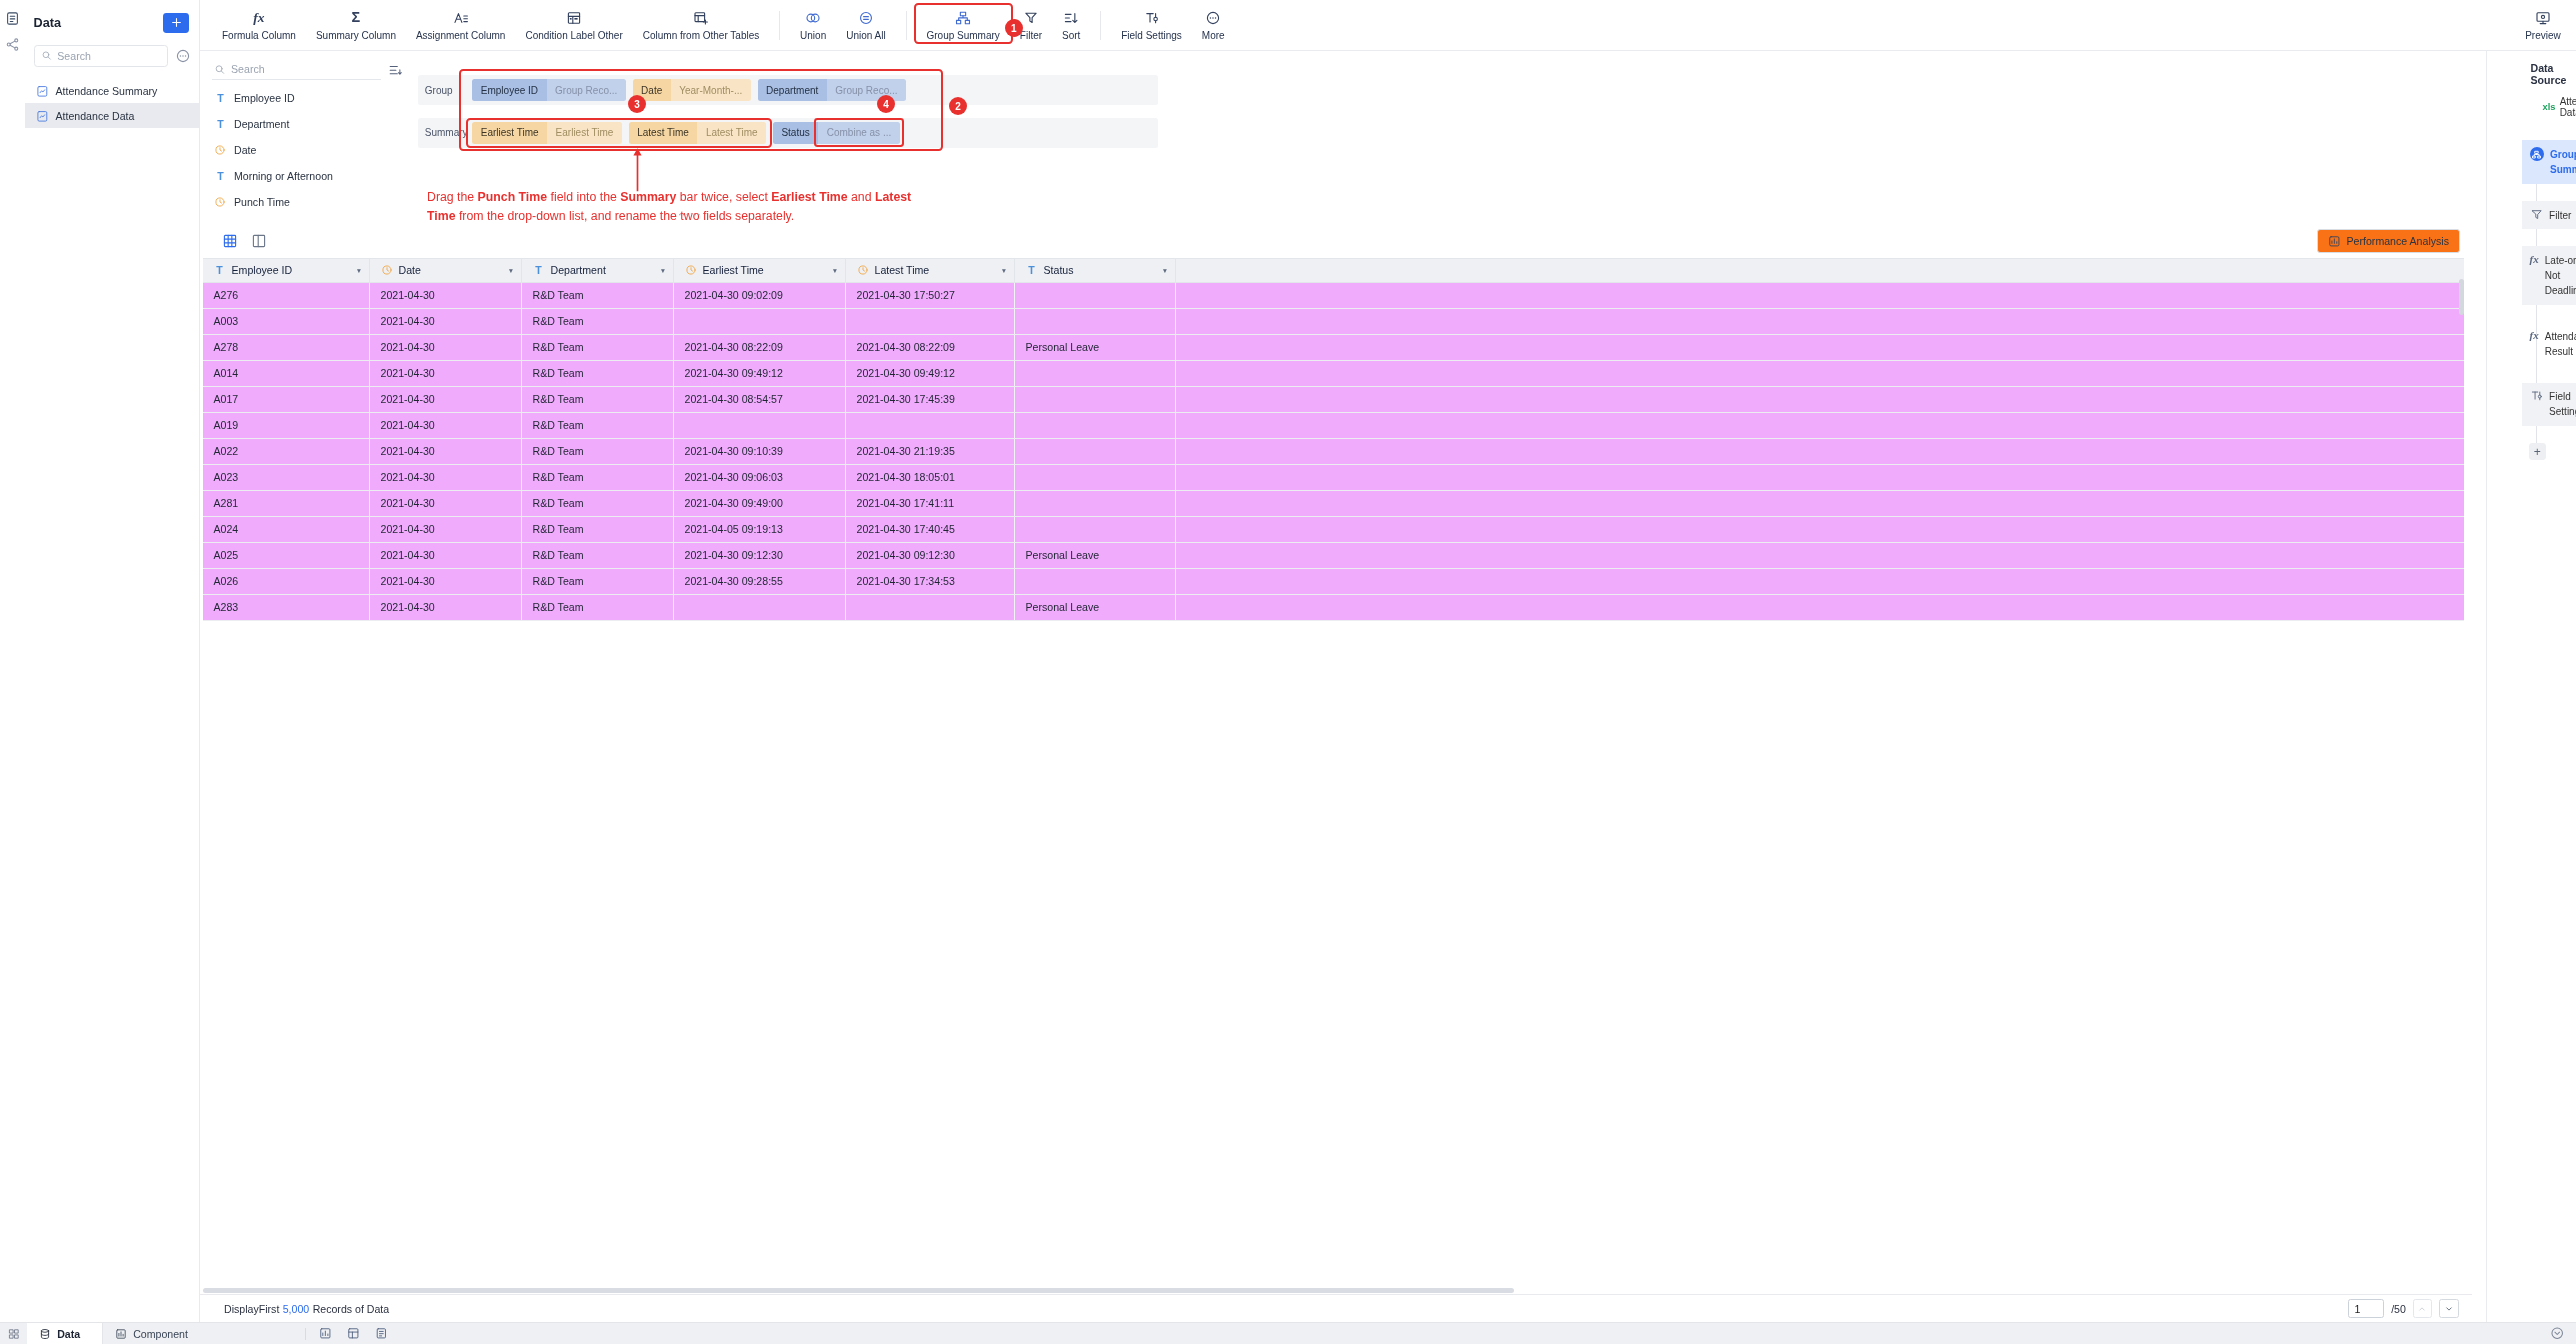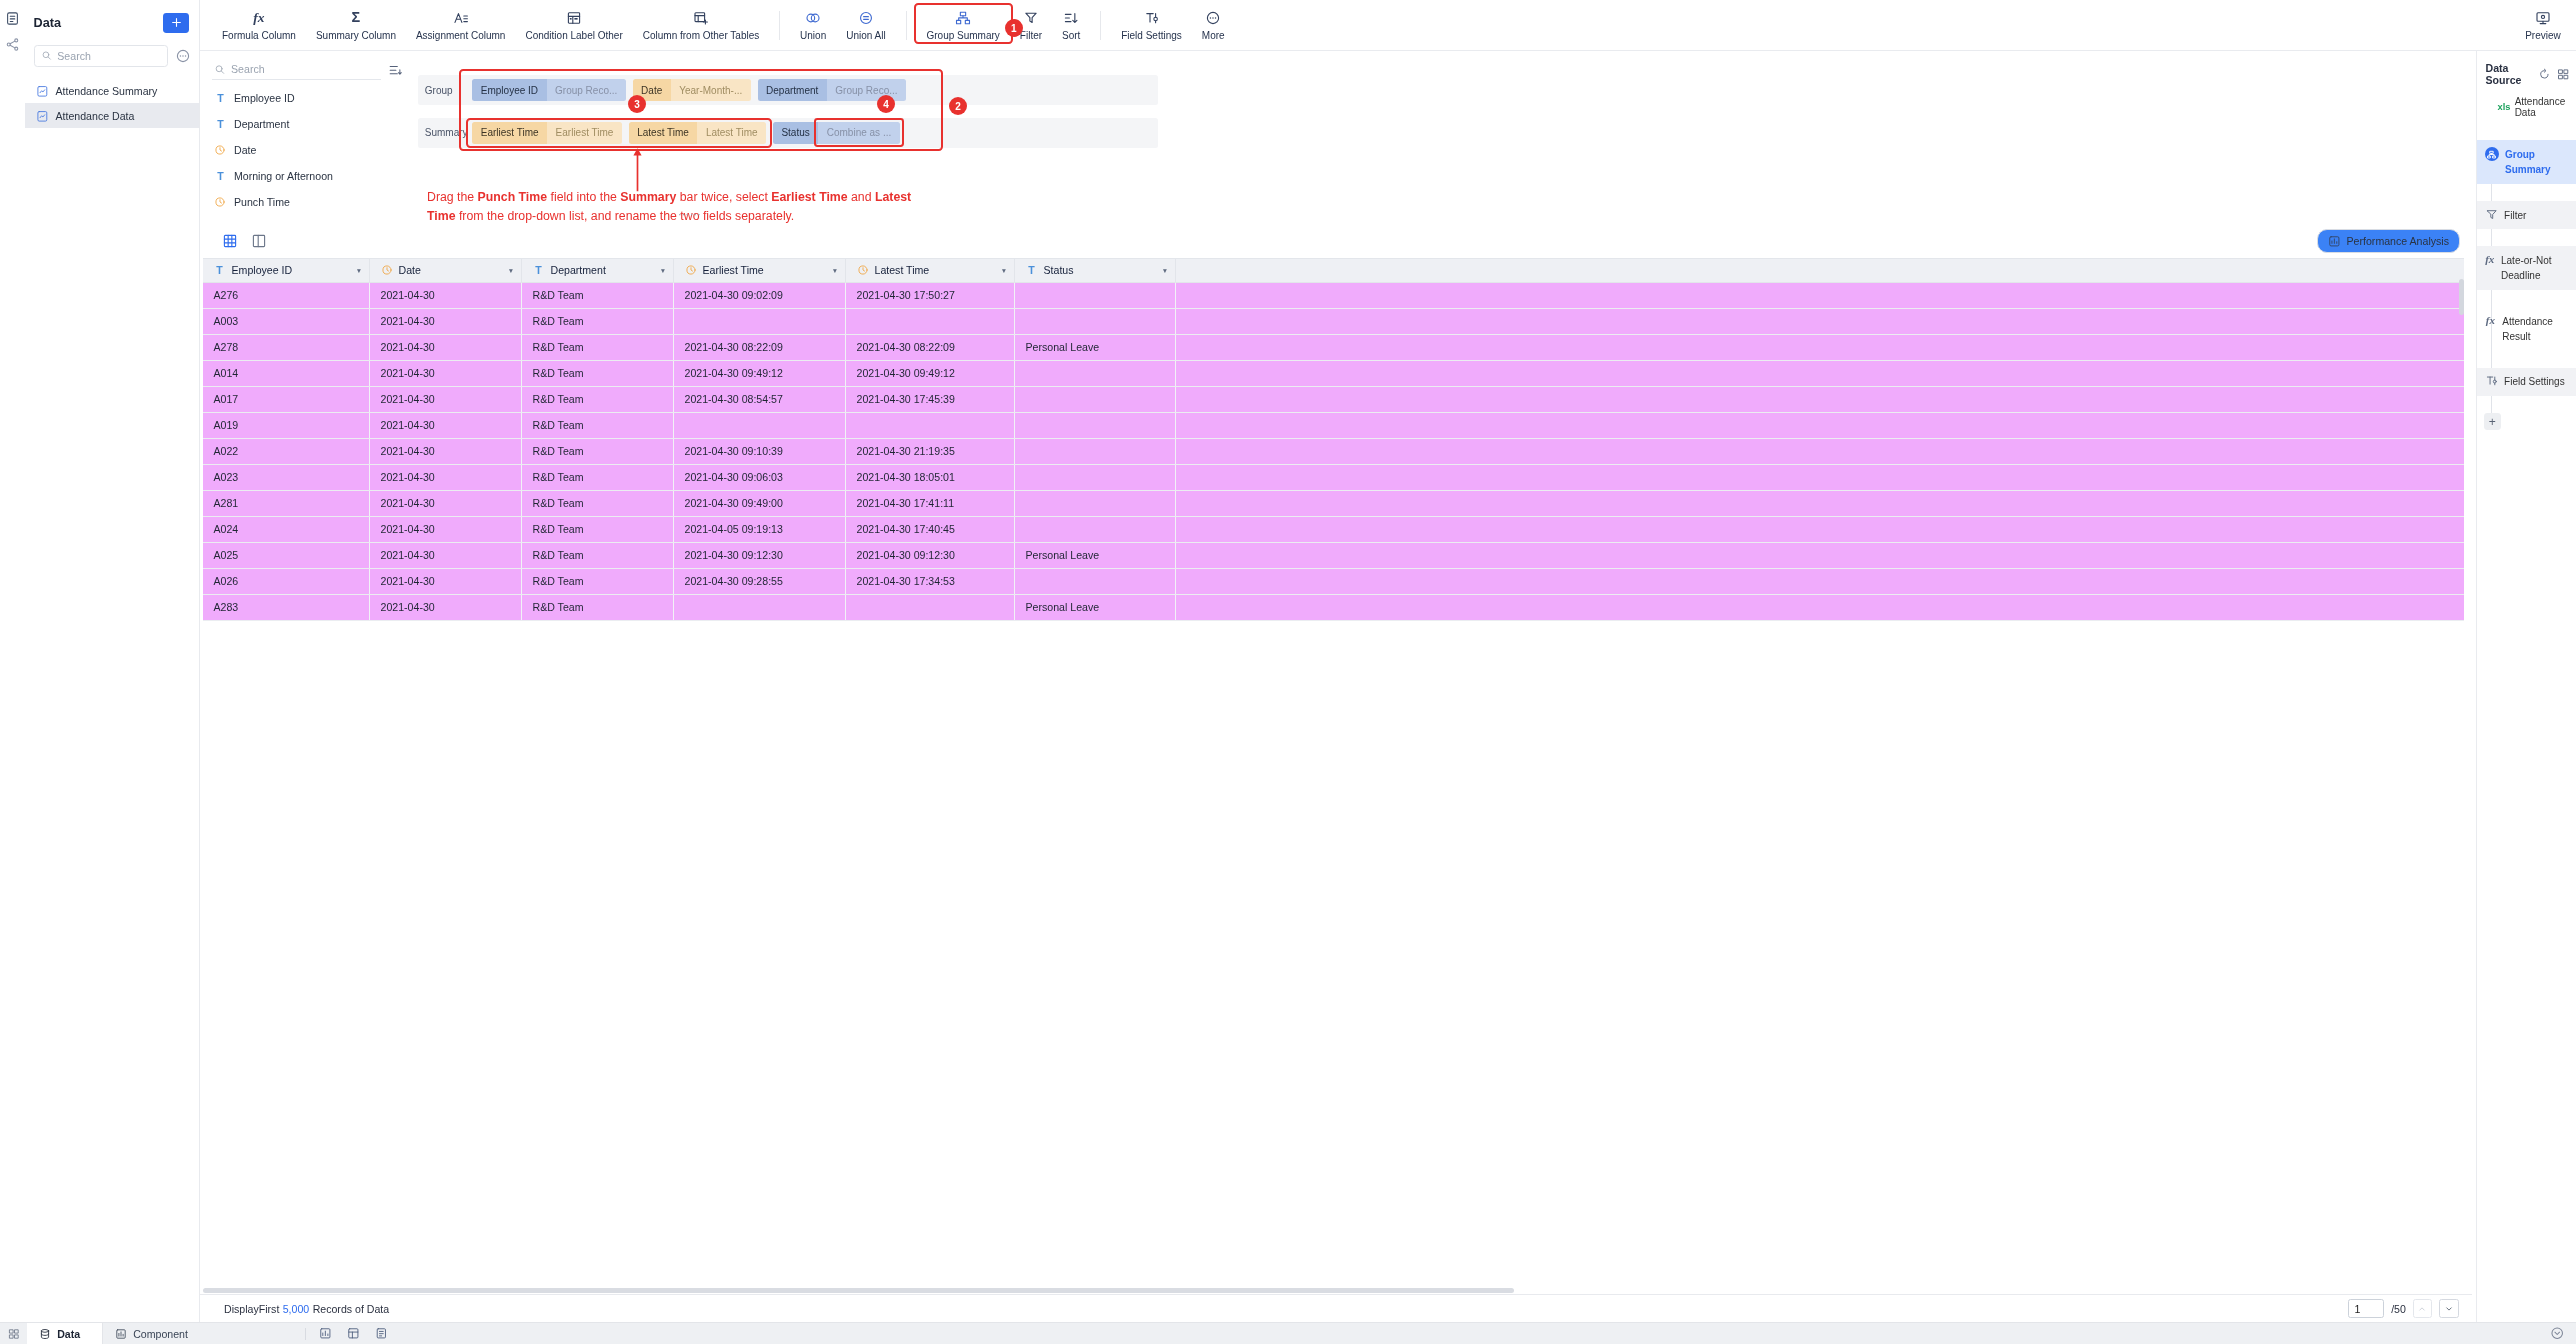--- a/index.html
+++ b/index.html
@@ -51,22 +51,22 @@
   .tb-sep { width:0.8px; height:29px; background:#e6e8ec; flex:0 0 0.8px; }
   .tb-item.highlight { position:relative; }
   .tb-item.highlight::before { content:''; position:absolute; left:-12.7px; right:-12.7px; top:-6.8px; bottom:-3.4px;
              border:2.5px solid #e8312e; border-radius:4.2px; pointer-events:none; }
   .tb-preview { margin-left:auto; margin-right:6.8px; }
   .badge { position:absolute; width:18px; height:18px; border-radius:50%; background:#e8312e; color:#fff;
            font-size:10px; font-weight:bold; display:flex; align-items:center; justify-content:center; z-index:5; }
   .badge-1 { right:-23px; top:10px; }
 
   
-  #right-panel { position:absolute; right:0; top:51px; width:100px; bottom:22px; background:#fff;
-                 border-left:0.8px solid #e9ebef; }
+  #right-panel { position:absolute; right:0; top:51px; width:90px; bottom:22px; background:#fff;
+                 border-left:0.8px solid #e9ebef;padding-left:35px; }
   .rp-head { display:flex; align-items:center; gap:6px; padding:11px 6.8px 6.8px 8.5px; }
   .rp-title { flex:1; font-size:10.6px; font-weight:bold; color:#2a3142; }
   .rp-hico { width:12.7px; height:12.7px; color:#55617a; }
   .rp-source { display:flex; align-items:center; gap:4.2px; padding:3.4px 8.5px 0 8.5px; font-size:10px; color:#333; }
   .xls-badge { color:#1fa35f; font-weight:bold; font-size:9.3px;margin-left:12px; }
   .rp-flow { position:relative; margin-top:22px; }
   .rp-line { position:absolute; left:14.4px; top:8.5px; bottom:5px; width:0.8px; background:#e0e3e9; }
   .rp-step { position:relative; display:flex; align-items:flex-start; gap:6px; padding:6.8px 3.4px 6.8px 7.6px;
              font-size:10px; color:#333; margin-bottom:17px; cursor:pointer; }
   .rp-step.gray { background:#f1f2f5; }
@@ -128,21 +128,21 @@
   #ann-arrow { left:429px; top:96px; }
   #ann-note { left:227px; top:137px; width:492px; font-size:12.3px; line-height:18.6px; color:#e8312e; }
   #ann-note .bold { font-weight:bold; }
   #builder-handle { position:absolute; left:478px; top:157px; color:#98a1ae; font-size:11px; letter-spacing:0.8px; }
 
   
   #table-zone { position:absolute; left:0; right:0; top:173px; bottom:28px; }
   .tz-toolbar { height:34px; display:flex; align-items:center; padding:0 12px 0 22px; }
   .vt { width:16px; height:16px; margin-right:12.7px; color:#6b7689; cursor:pointer; }
   .vt.active { color:#2e6cee; }
-  .perf-btn { margin-left:auto; height:24px; border:0.8px solid #d8dce3; border-radius:10px; background:#3b82f6;
+  .perf-btn { margin-left:auto; height:24px; border:0.8px solid #d8dce3; border-radius:3px; background:#f97316;
               display:flex; align-items:center; gap:6px; padding:0 10px; font-size:10.6px; color:#2a3342; cursor:pointer; }
   .perf-btn svg { width:12.7px; height:12.7px; color:#33415e; }
 
   #tbl { position:absolute; left:2.5px; right:8.5px; top:34px; bottom:0; overflow:hidden; }
   .thead { display:flex; height:24.5px; background:#eef0f4; border-top:0.8px solid #e3e6eb; border-bottom:0.8px solid #e3e6eb; }
   .th { display:flex; align-items:center; gap:6px; padding:0 7.6px 0 11px; font-size:10.6px; color:#15203a;
         border-right:0.8px solid #e2e5ea; cursor:pointer; }
   .caret { margin-left:auto; color:#5f6b80; font-size:7.6px; }
   .c0{width:167px;} .c1{width:152px;} .c2{width:152px;} .c3{width:172px;} .c4{width:169px;} .c5{width:161px;}
   .tbody { position:absolute; left:0; right:0; top:24.5px; bottom:6.8px; overflow:hidden; }

